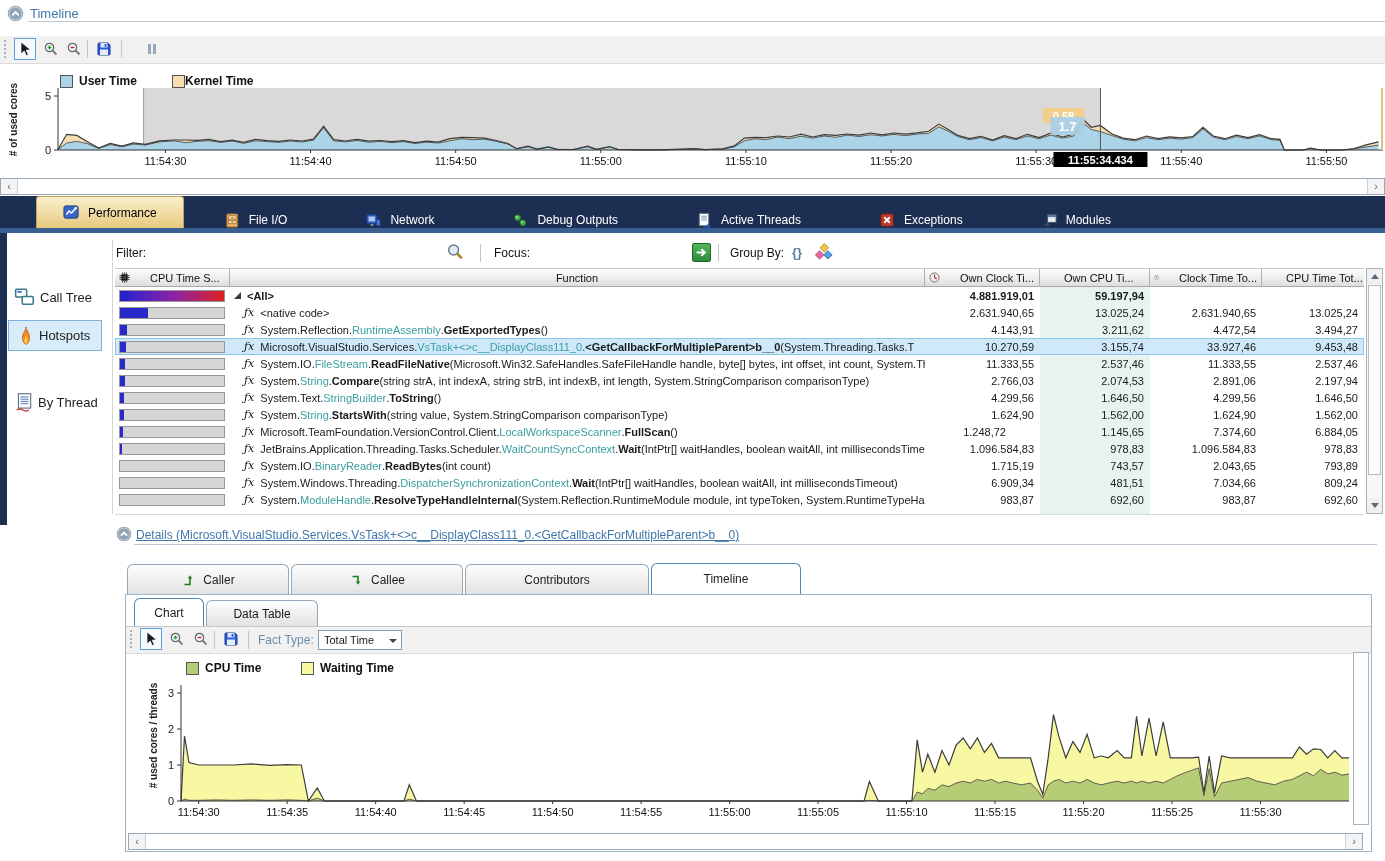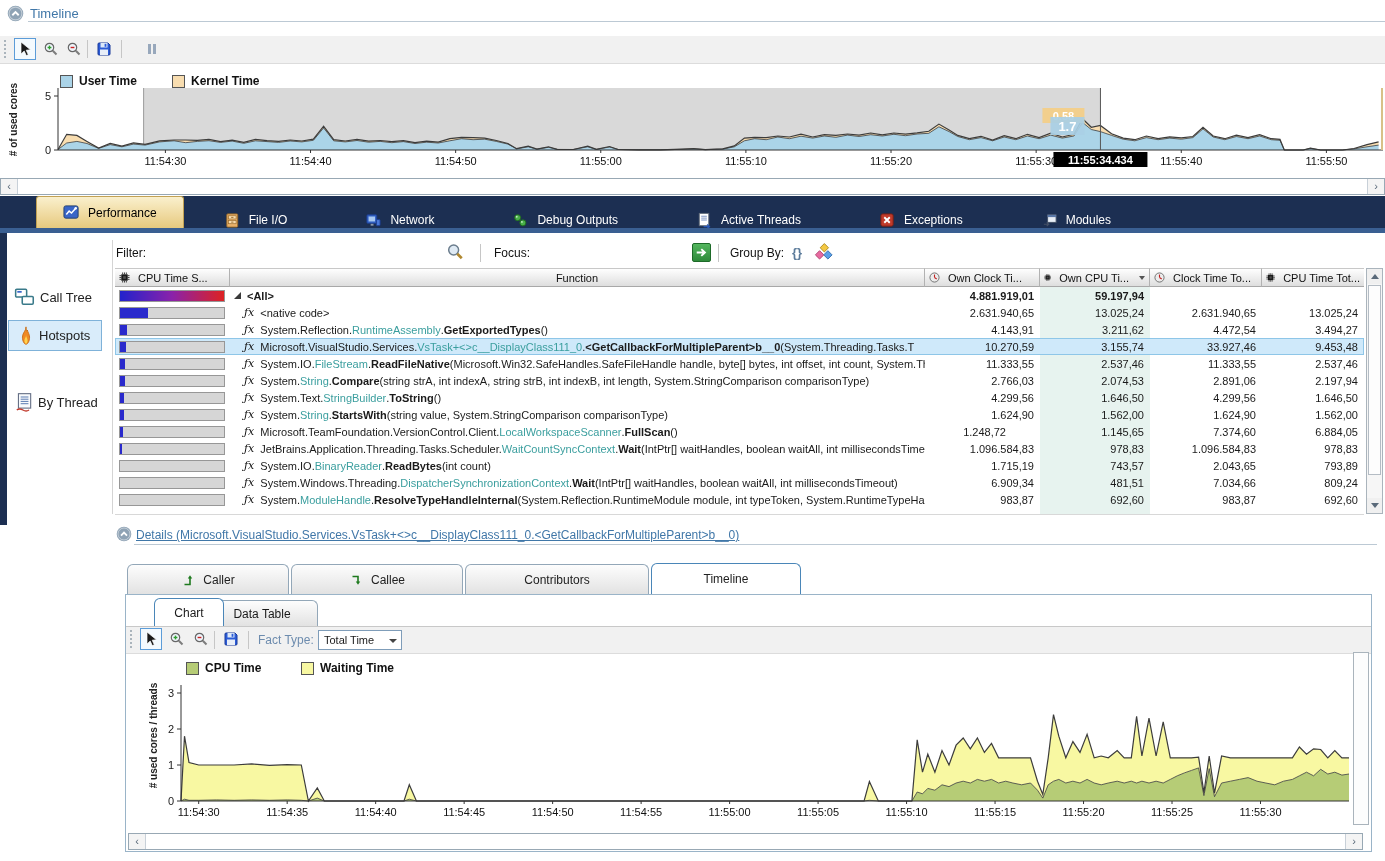--- a/index.html
+++ b/index.html
@@ -36,21 +36,21 @@
   .mtab.active{background:linear-gradient(#faf0cd,#e7c97e);color:#000;border-radius:3px 3px 0 0;border:1px solid #c2a254;border-bottom:none;height:31px;}
   
   .navstrip{background:#1c2f52;}
   .side-item{display:flex;align-items:center;gap:4px;font-size:13px;color:#222;}
   .side-sel{background:#d9ecfa;border:1px solid #7fb2d9;}
   
   .flabel{font-size:12px;color:#111;}
   .finput{border:none;background:#fff;font-size:12px;outline:none;}
   .curly{font-size:13px;font-weight:bold;color:#5a7a9a;}
   
-  .thead-cell{position:absolute;top:0;height:19px;box-sizing:border-box;background:linear-gradient(#fefefe,#dedede);border-right:1px solid #b2b2b2;border-top:1px solid #c8c8c8;border-bottom:1px solid #a8a8a8;display:flex;align-items:center;gap:8px;padding:0 4px;font-size:11px;color:#111;white-space:nowrap;overflow:hidden;}
+  .thead-cell{position:absolute;top:0;height:19px;box-sizing:border-box;background:linear-gradient(#fefefe,#dedede);border-right:1px solid #b2b2b2;border-top:1px solid #c8c8c8;border-bottom:1px solid #a8a8a8;display:flex;align-items:center;gap:20px;padding:0 4px;font-size:11px;color:#111;white-space:nowrap;overflow:hidden;}
   .sortmark{width:0;height:0;border-left:3.5px solid transparent;border-right:3.5px solid transparent;border-top:4px solid #555;margin-left:2px;}
   .trow{position:absolute;left:115px;width:1249px;height:17px;}
   .trow.sel{background:#cfe9fa;box-shadow:inset 0 0 0 1px #8ec6e8;}
   .cell{position:absolute;top:0;height:17px;box-sizing:border-box;font-size:11px;display:flex;align-items:center;}
   .cell.num{justify-content:flex-end;padding-right:6px;}
   .tint{background:#e7f3ef;}
   .trow.sel .tint{background:transparent;}
   .bartrack{position:absolute;left:4px;top:3px;width:104px;height:10px;background:#d6d6d6;border:1px solid #979797;}
   .barfill{height:100%;background:#2a2acc;}
   .barfill.grad{background:linear-gradient(90deg,#2222cc,#8a22aa,#dd2222);}
@@ -163,21 +163,21 @@
         <text x="1063.4397590361446" y="54" text-anchor="middle" font-size="11" fill="#fff" font-weight="bold">0.58</text>
         <rect x="1050.4397590361446" y="51" width="34" height="18" fill="#a9cfe5" opacity="0.92"></rect>
         <text x="1067.4397590361446" y="65" text-anchor="middle" font-size="13" fill="#fff" font-weight="bold">1.7</text>
         <rect x="1053.4397590361446" y="86" width="94" height="15" fill="#000"></rect>
         <text x="1100.4397590361446" y="98" text-anchor="middle" font-size="11" fill="#fff" font-weight="bold">11:55:34.434</text>
       </svg>
     <div class="abs" style="left:60px;top:8px;display:flex;align-items:center;gap:6px;">
       <span class="legend-swatch" style="background: rgb(171, 212, 232);"></span>
       <span class="legend-label">User Time</span>
     </div>
-    <div class="abs" style="left:172px;top:8px;display:flex;align-items:center;gap:6px;">
+    <div class="abs" style="left:172px;top:8px;display:flex;align-items:center;">
       <span class="legend-swatch" style="background: rgb(248, 221, 176);"></span>
       <span class="legend-label">Kernel Time</span>
     </div>
     <div class="abs ylab" style="left:-30px;top:48px;width:86px;"># of used cores</div>
   </div>
 
   <div class="abs hscroll" style="left:0;right:0;top:178px;height:17px;">
     <div class="hs-arrow hs-left">‹</div>
     <div class="hs-arrow hs-right">›</div>
   </div>
@@ -665,21 +665,21 @@
   </div>
   <div class="abs dtab" style="left:465px;width:184px;top:564px;">
     <span>Contributors</span>
   </div>
   <div class="abs dtab active" style="left:651px;width:150px;top:563px;">
     <span>Timeline</span>
   </div>
 
   <div class="abs panel" style="left:125px;top:594px;width:1247px;height:258px;">
 
-    <div class="stab active" style="left:8px;width:70px;top:3px;margin-left:20px;">
+    <div class="stab active" style="left:8px;width:70px;top:3px;">
       <span>Chart</span>
     </div>
     <div class="stab" style="left:80px;width:112px;top:5px;">
       <span>Data Table</span>
     </div>
 
     <div class="abs toolbar" style="left:0;right:0;top:31px;height:26px;border-top:1px solid #c8c8c8;">
       <div class="abs grip" style="left:4px;top:3px;"></div>
       <div class="abs tbtn sel" style="left:14px;top:1px;">
         <svg width="16" height="16" viewBox="0 0 16 16">

